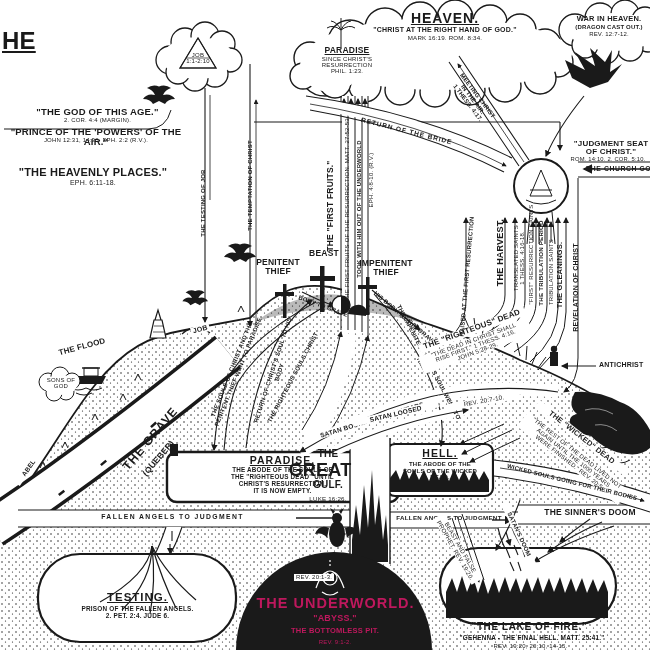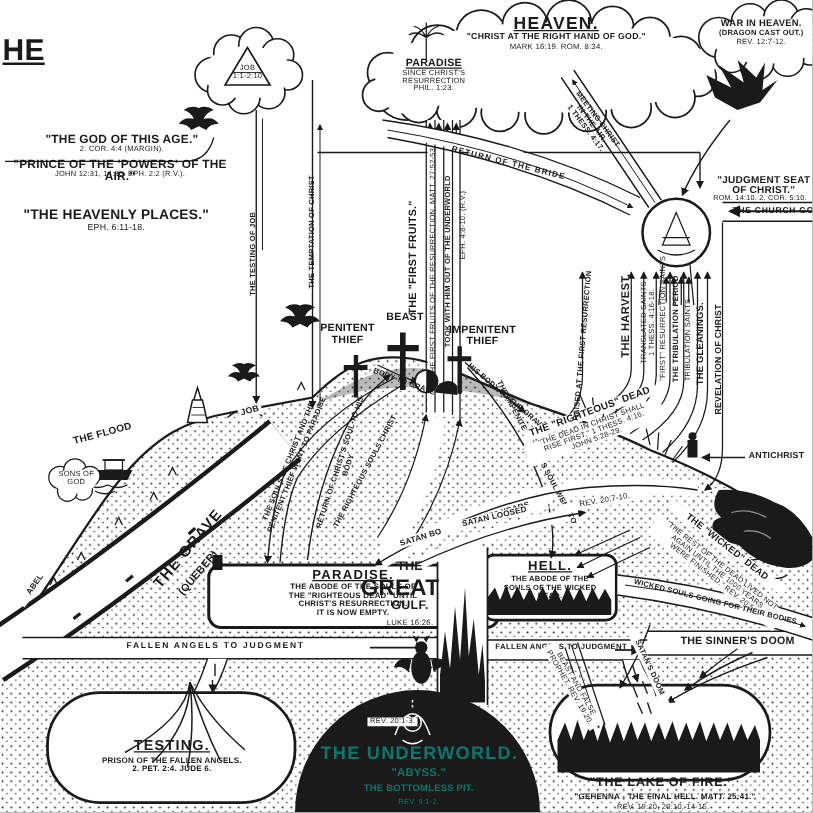--- a/index.html
+++ b/index.html
@@ -4,21 +4,21 @@
 <style>
   html,body{margin:0;padding:0;background:#888;}
   #stage{position:relative;width:650px;height:650px;background:#fff;overflow:hidden;
          font-family:"Liberation Sans",sans-serif;color:#1a1a1a;}
   #art{position:absolute;left:0;top:0;z-index:1;}
   .lbl{position:absolute;z-index:5;font-weight:700;line-height:1.1;letter-spacing:.2px;
        white-space:pre-line;text-align:center;transform-origin:0 0;}
   .ref{font-weight:400;}
   .u{text-decoration:underline;}
   .chip{background:#fff;padding:0 2px;}
-  .wt{color:#0f766e;}
+  .wt{color:#be185d;}
   .nw{white-space:nowrap;}
 </style>
 </head>
 <body>
 
 <div id="stage">
 <svg id="art" width="650" height="650" viewBox="0 0 650 650">
   <defs>
     <pattern id="stip" width="7" height="7" patternUnits="userSpaceOnUse">
       <circle cx="2" cy="2" r="0.75" fill="#1a1a1a"></circle>

